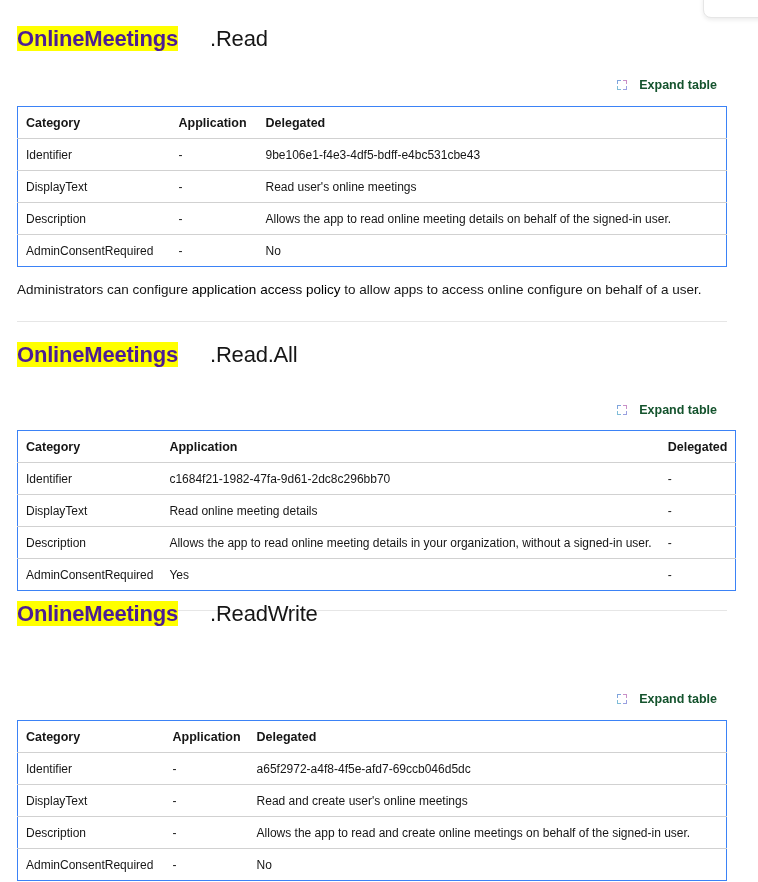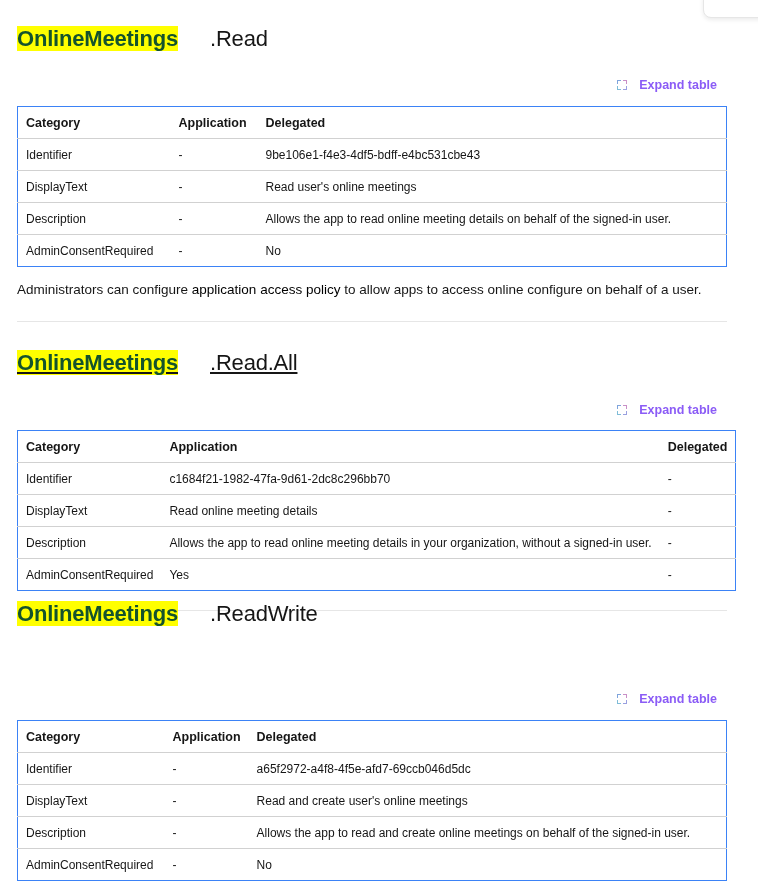--- a/index.html
+++ b/index.html
@@ -12,25 +12,25 @@
     position: absolute; top: -10px; left: 703px; width: 80px; height: 26px;
     border: 1px solid #e6e6e6; border-radius: 8px; background: #fff;
     box-shadow: 0 2px 4px rgba(0,0,0,0.08);
   }
   .content { position: absolute; left: 17px; top: 0; width: 710px; }
   h2 {
     margin: 0; font-size: 22px; font-weight: 600; color: #161616;
     line-height: 30px; height: 30px; position: absolute; left: 0;
     letter-spacing: -0.2px; white-space: nowrap;
   }
-  h2 .hl { background: #ffff00; color: #14532d; }
+  h2 .hl { background: #ffff00; color: #4c1d95; }
   h2 .rest { font-weight: 500; color: #161616; margin-left: 32px; }
   .expand {
     position: absolute; right: 10px; font-size: 12.5px; font-weight: 600;
-    color: #8b5cf6; display: flex; align-items: center; cursor: pointer;
+    color: #14532d; display: flex; align-items: center; cursor: pointer;
     white-space: nowrap;
   }
   .expand .ico {
     width: 10px; height: 10px; margin-right: 12px; position: relative;
   }
   .expand .ico span {
     position: absolute; width: 3px; height: 3px; border-color: #8aa8d8;
     border-style: solid; border-width: 0;
   }
   .expand .ico .tl { left: 0; top: 0; border-left-width: 1.5px; border-top-width: 1.5px; border-color: #7fa4dc; }
@@ -106,21 +106,21 @@
           <td>-</td>
           <td>No</td>
         </tr>
     </tbody>
   </table>
   <p class="note" style="top:282px; margin:0;">
     <span>Administrators can configure </span><a href="#">application access policy</a><span> to allow apps to access online configure on behalf of a user.</span>
   </p>
   <hr class="sep" style="top:321px;">
 
-  <h2 style="top:348px;text-decoration:underline;"><span class="hl">OnlineMeetings</span><span class="rest">.Read.All</span></h2>
+  <h2 style="top:340px;"><span class="hl">OnlineMeetings</span><span class="rest">.Read.All</span></h2>
   <div class="expand" style="top:403px;">
     <span class="ico">
         <span class="tl"></span>
         <span class="tr"></span>
         <span class="bl"></span>
         <span class="br"></span>
       </span>
     <span>Expand table</span>
   </div>
   <table style="top:430px;">

